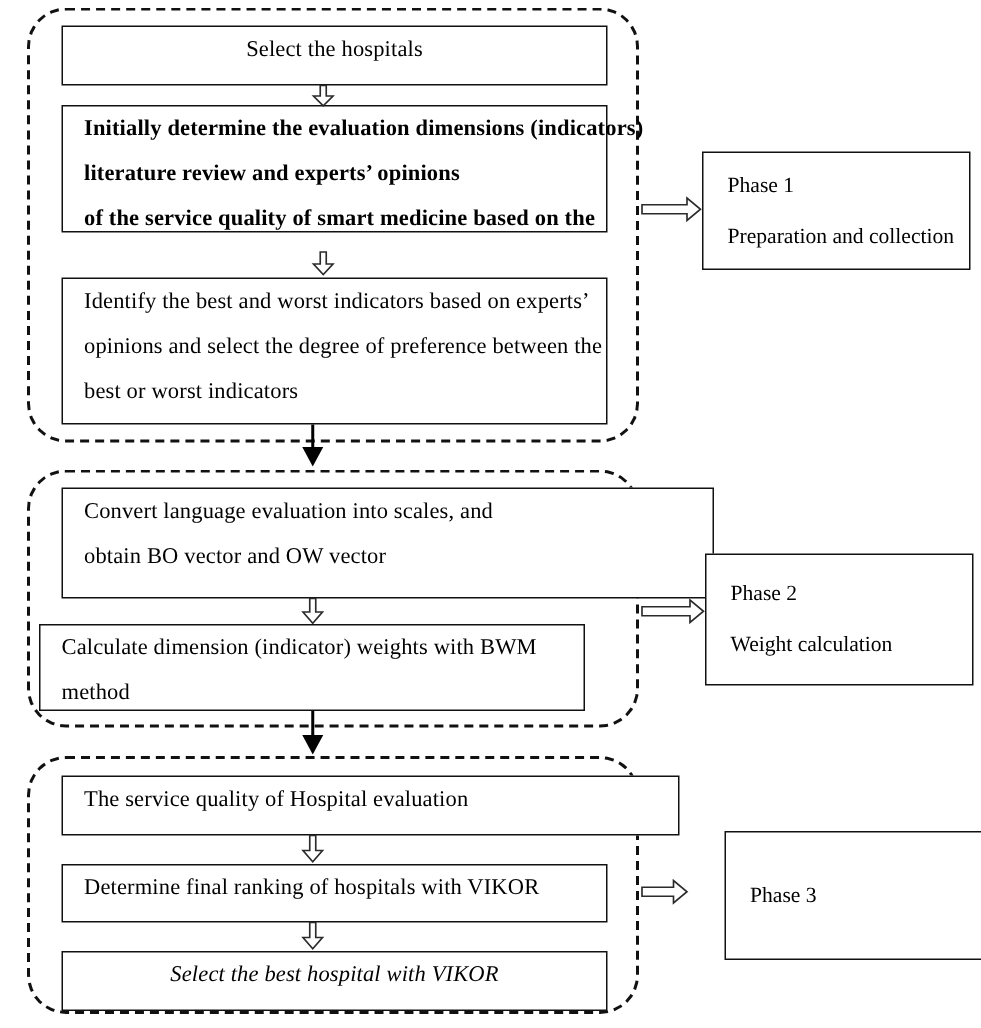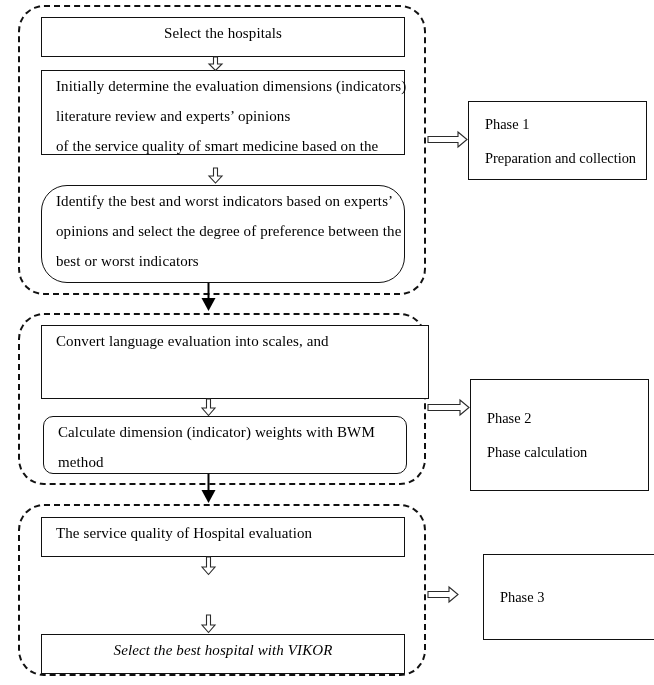--- a/index.html
+++ b/index.html
@@ -83,59 +83,63 @@
 <body>
 
 <div id="flowchart">
 
   <div class="phase-group" style="left:18px; top:5px; width:408px; height:290px;"></div>
 
   <div class="proc-box center" style="left:41px; top:17px; width:364px; height:40px;">
     <span class="ln">Select the hospitals</span>
   </div>
 
-  <div class="proc-box left" style="left:41px; top:70px; width:364px; height:85px;">
+  <div class="proc-box left" style="left:41px; top:70px; width:364px; height:85px;font-weight:bold;">
     <span class="ln">Initially determine the evaluation dimensions (indicators)</span>
     <span class="ln">literature review and experts’ opinions</span>
     <span class="ln">of the service quality of smart medicine based on the</span>
   </div>
 
-  <div class="proc-box left" style="left:41px; top:185px; width:364px; height:98px;border-radius:26px;">
+  <div class="proc-box left" style="left:41px; top:185px; width:364px; height:98px;">
     <span class="ln">Identify the best and worst indicators based on experts’</span>
     <span class="ln">opinions and select the degree of preference between the</span>
     <span class="ln">best or worst indicators</span>
   </div>
 
   <div class="phase-box" style="left:468px; top:101px; width:179px; height:79px;">
     <span class="ln">Phase 1</span>
     <span class="ln">Preparation and collection</span>
   </div>
 
   <div class="phase-group" style="left:18px; top:313px; width:408px; height:172px;"></div>
 
-  <div class="proc-box left" style="left:41px; top:325px; width:388px; height:74px;">
+  <div class="proc-box left" style="left:41px; top:325px; width:435px; height:74px;">
     <span class="ln">Convert language evaluation into scales, and</span>
+    <span class="ln">obtain BO vector and OW vector</span>
   </div>
 
-  <div class="proc-box left" style="left:43px; top:416px; width:364px; height:58px;border-radius:10px;">
+  <div class="proc-box left" style="left:26px; top:416px; width:364px; height:58px;">
     <span class="ln">Calculate dimension (indicator) weights with BWM</span>
     <span class="ln">method</span>
   </div>
 
-  <div class="phase-box" style="left:470px; top:379px; width:179px; height:112px;">
+  <div class="phase-box" style="left:470px; top:369px; width:179px; height:88px;">
     <span class="ln">Phase 2</span>
-    <span class="ln">Phase calculation</span>
+    <span class="ln">Weight calculation</span>
   </div>
 
   <div class="phase-group" style="left:18px; top:504px; width:408px; height:172px;"></div>
 
-  <div class="proc-box left" style="left:41px; top:517px; width:364px; height:40px;">
+  <div class="proc-box left" style="left:41px; top:517px; width:412px; height:40px;">
     <span class="ln">The service quality of Hospital evaluation</span>
   </div>
 
+  <div class="proc-box left" style="left:41px; top:576px; width:364px; height:39px;">
+    <span class="ln">Determine final ranking of hospitals with VIKOR</span>
+  </div>
 
   <div class="proc-box center" style="left:41px; top:634px; width:364px; height:40px;font-style:italic;">
     <span class="ln">Select the best hospital with VIKOR</span>
   </div>
 
   <div class="phase-box" style="left:459px; top:554px; width:188px; height:86px;margin-left:24px;">
     <span class="ln">Phase 3</span>
   </div>
 
   <svg id="connectors" viewBox="0 0 654 685" xmlns="http://www.w3.org/2000/svg">

